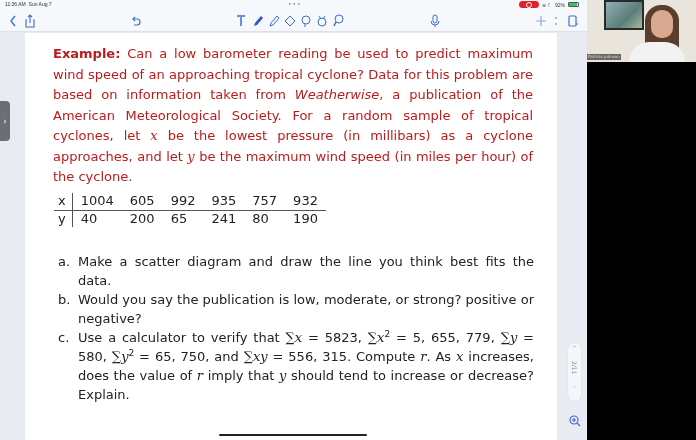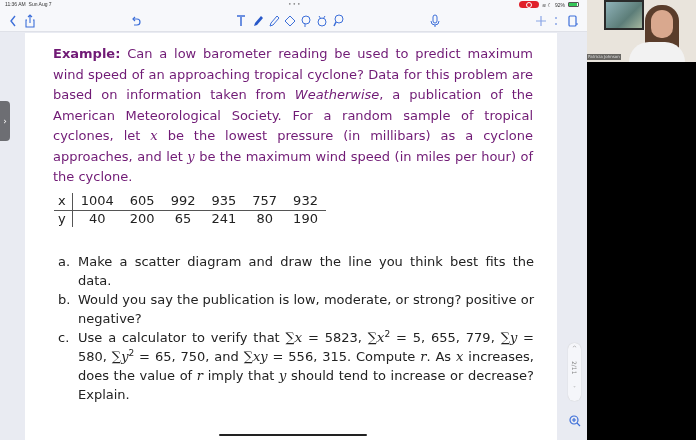--- a/index.html
+++ b/index.html
@@ -19,30 +19,30 @@
   .battery::after { content: ""; position: absolute; left: 0; top: 0; width: 8px; height: 3px; background: #34c759; }
 
   .toolbar { position: absolute; left: 0; top: 10px; width: 587px; height: 22px; background: #f7f8fb; border-bottom: 1px solid #dfe1e8; }
   .tb-icon { position: absolute; top: 3px; font-size: 12px; line-height: 16px; color: #3d6fd9; text-align: center; }
   .tb-icon svg { display: block; }
 
   .page { position: absolute; left: 25px; top: 33px; width: 532px; height: 410px; background: #ffffff; }
 
   .sidebar-tab { position: absolute; left: 0; top: 101px; width: 10px; height: 40px; background: #6d6e73; border-radius: 0 4px 4px 0; color: #fff; font-size: 9px; line-height: 40px; text-align: center; }
 
-  .text-block { position: absolute; left: 53px; top: 44px; width: 480px; font-family: "DejaVu Sans", sans-serif; font-size: 13px; line-height: 20.5px; color: #701a75; text-align: justify; }
+  .text-block { position: absolute; left: 53px; top: 44px; width: 480px; font-family: "DejaVu Sans", sans-serif; font-size: 13px; line-height: 20.5px; color: #b91c1c; text-align: justify; }
   .text-block b { font-weight: bold; }
   .text-block i { font-style: italic; }
   .math { font-family: "DejaVu Serif", serif; font-style: italic; }
 
   table.data { position: absolute; left: 54px; top: 193px; border-collapse: collapse; font-family: "DejaVu Sans", sans-serif; font-size: 13px; color: #222; }
   table.data td { padding: 0 8px 0 8px; height: 17px; line-height: 16px; }
   table.data td.hdr { padding: 0 6px 0 4px; border-right: 1px solid #555; }
   table.data tr.r1 td { border-bottom: 1px solid #555; }
-  table.data td.num { text-align: center; }
+  table.data td.num { text-align: left; }
 
   .questions { position: absolute; left: 58px; top: 252px; width: 476px; font-family: "DejaVu Sans", sans-serif; font-size: 13px; line-height: 19px; color: #222; }
   .q { display: flex; margin-bottom: 0; }
   .q-label { width: 20px; flex: none; }
   .q-text { flex: 1; text-align: justify; }
   sup { font-size: 9px; line-height: 0; }
 
   .right-panel { position: absolute; left: 557px; top: 33px; width: 30px; height: 407px; background: #e9ebf2; }
   .page-nav { position: absolute; left: 568px; top: 343px; width: 13px; height: 58px; background: #f5f6fa; border-radius: 6px; box-shadow: 0 0 1px #bbb; font-size: 6px; color: #888; text-align: center; }
   .page-nav span { display: block; line-height: 9px; }

